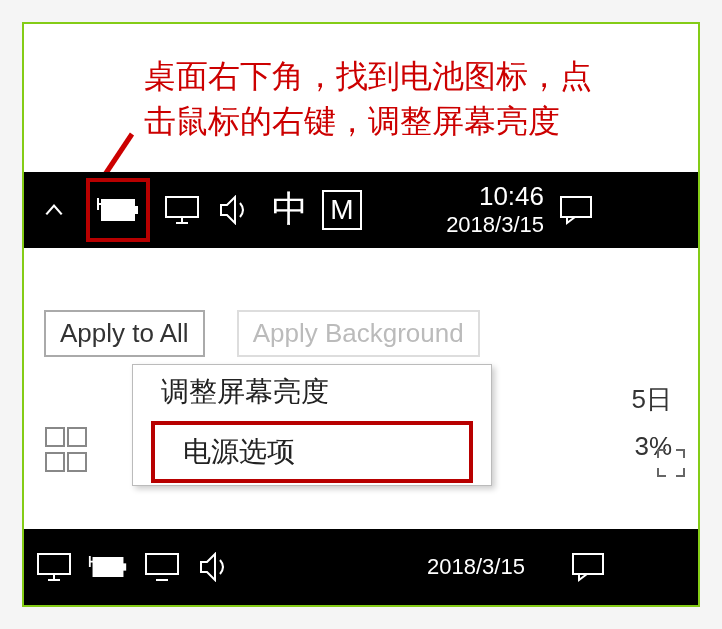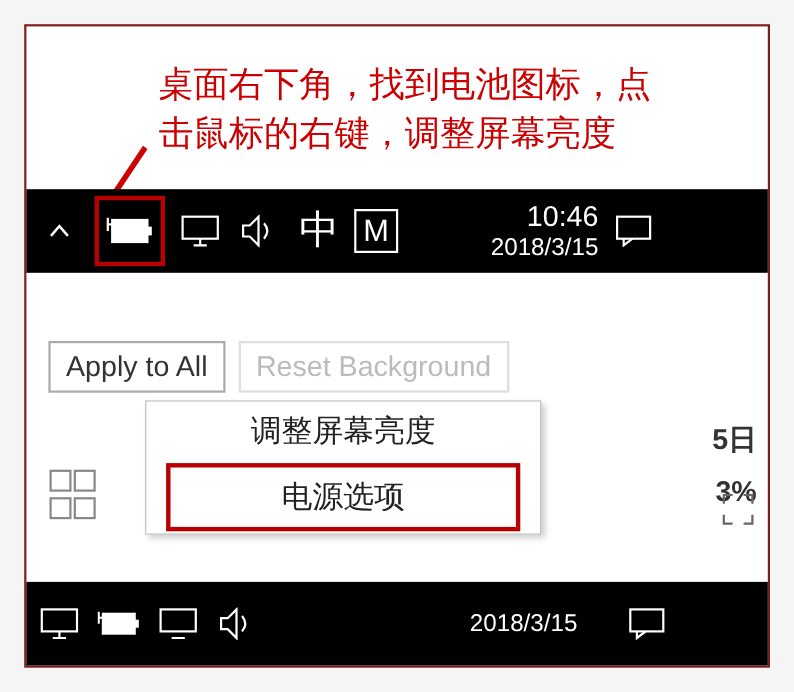--- a/index.html
+++ b/index.html
@@ -10,21 +10,21 @@
     font-family: "Microsoft YaHei", sans-serif;
     position: relative;
     overflow: hidden;
   }
   .frame {
     position: absolute;
     left: 22px;
     top: 22px;
     width: 678px;
     height: 585px;
-    border: 2px solid #7f1d1d;
+    border: 2px solid #84cc16;
     background: #fff;
   }
   .instruction {
     padding: 30px 30px 10px 120px;
     color: #c00;
     font-size: 32px;
     line-height: 1.4;
     font-weight: 500;
   }
   .arrow {
@@ -90,21 +90,21 @@
   }
   .clock .time { font-size: 26px; }
   .notif-icon svg { width: 34px; height: 30px; }
   .mid {
     padding: 62px 20px 0 20px;
     position: relative;
     height: 220px;
   }
   .btn-row {
     display: flex;
-    gap: 12px;
+    gap: 32px;
   }
   .win-btn {
     border: 2px solid #aaa;
     background: #fff;
     padding: 6px 14px;
     font-size: 26px;
     color: #333;
   }
   .win-btn.disabled { color: #bbb; border-color: #ddd; }
   .context-menu {
@@ -114,21 +114,20 @@
     width: 360px;
     background: #fff;
     border: 1px solid #bbb;
     box-shadow: 3px 3px 6px rgba(0,0,0,0.2);
     z-index: 5;
   }
   .menu-item {
     padding: 8px 28px;
     font-size: 28px;
     color: #222;
-    text-align: center;
   }
   .menu-item.highlight {
     border: 4px solid #b80000;
     margin: 2px 18px;
   }
   .side-left {
     position: absolute;
     left: 20px;
     top: 178px;
     width: 50px;
@@ -140,21 +139,21 @@
     width: 20px; height: 20px; border: 2px solid #888; margin: 1px;
   }
   .side-right {
     position: absolute;
     right: 10px;
     top: 120px;
     text-align: right;
     font-size: 26px;
     color: #333;
   }
-  .side-right div { margin: 14px 0; font-weight: bold; }
+  .side-right div { margin: 14px 16px; }
   .corner-icon {
     position: absolute;
     right: 12px;
     top: 200px;
   }
   .corner-icon svg { width: 30px; height: 30px; stroke:#666; }
   .taskbar2 {
     position: absolute;
     bottom: 0;
     left: 0;
@@ -225,21 +224,21 @@
       <svg viewBox="0 0 34 30">
           <rect x="2" y="2" width="30" height="20" stroke="#fff" stroke-width="2" fill="none"></rect>
           <path d="M8 22 L8 28 L16 22" stroke="#fff" stroke-width="2" fill="none"></path>
         </svg>
     </div>
   </div>
 
   <div class="mid">
     <div class="btn-row">
       <button class="win-btn">Apply to All</button>
-      <button class="win-btn disabled">Reset Background</button>
+      <button class="win-btn disabled">Apply Background</button>
     </div>
 
     <div class="side-left">
       <div class="sq"></div>
         <div class="sq"></div>
         <div class="sq"></div>
         <div class="sq"></div>
     </div>
 
     <div class="context-menu">

